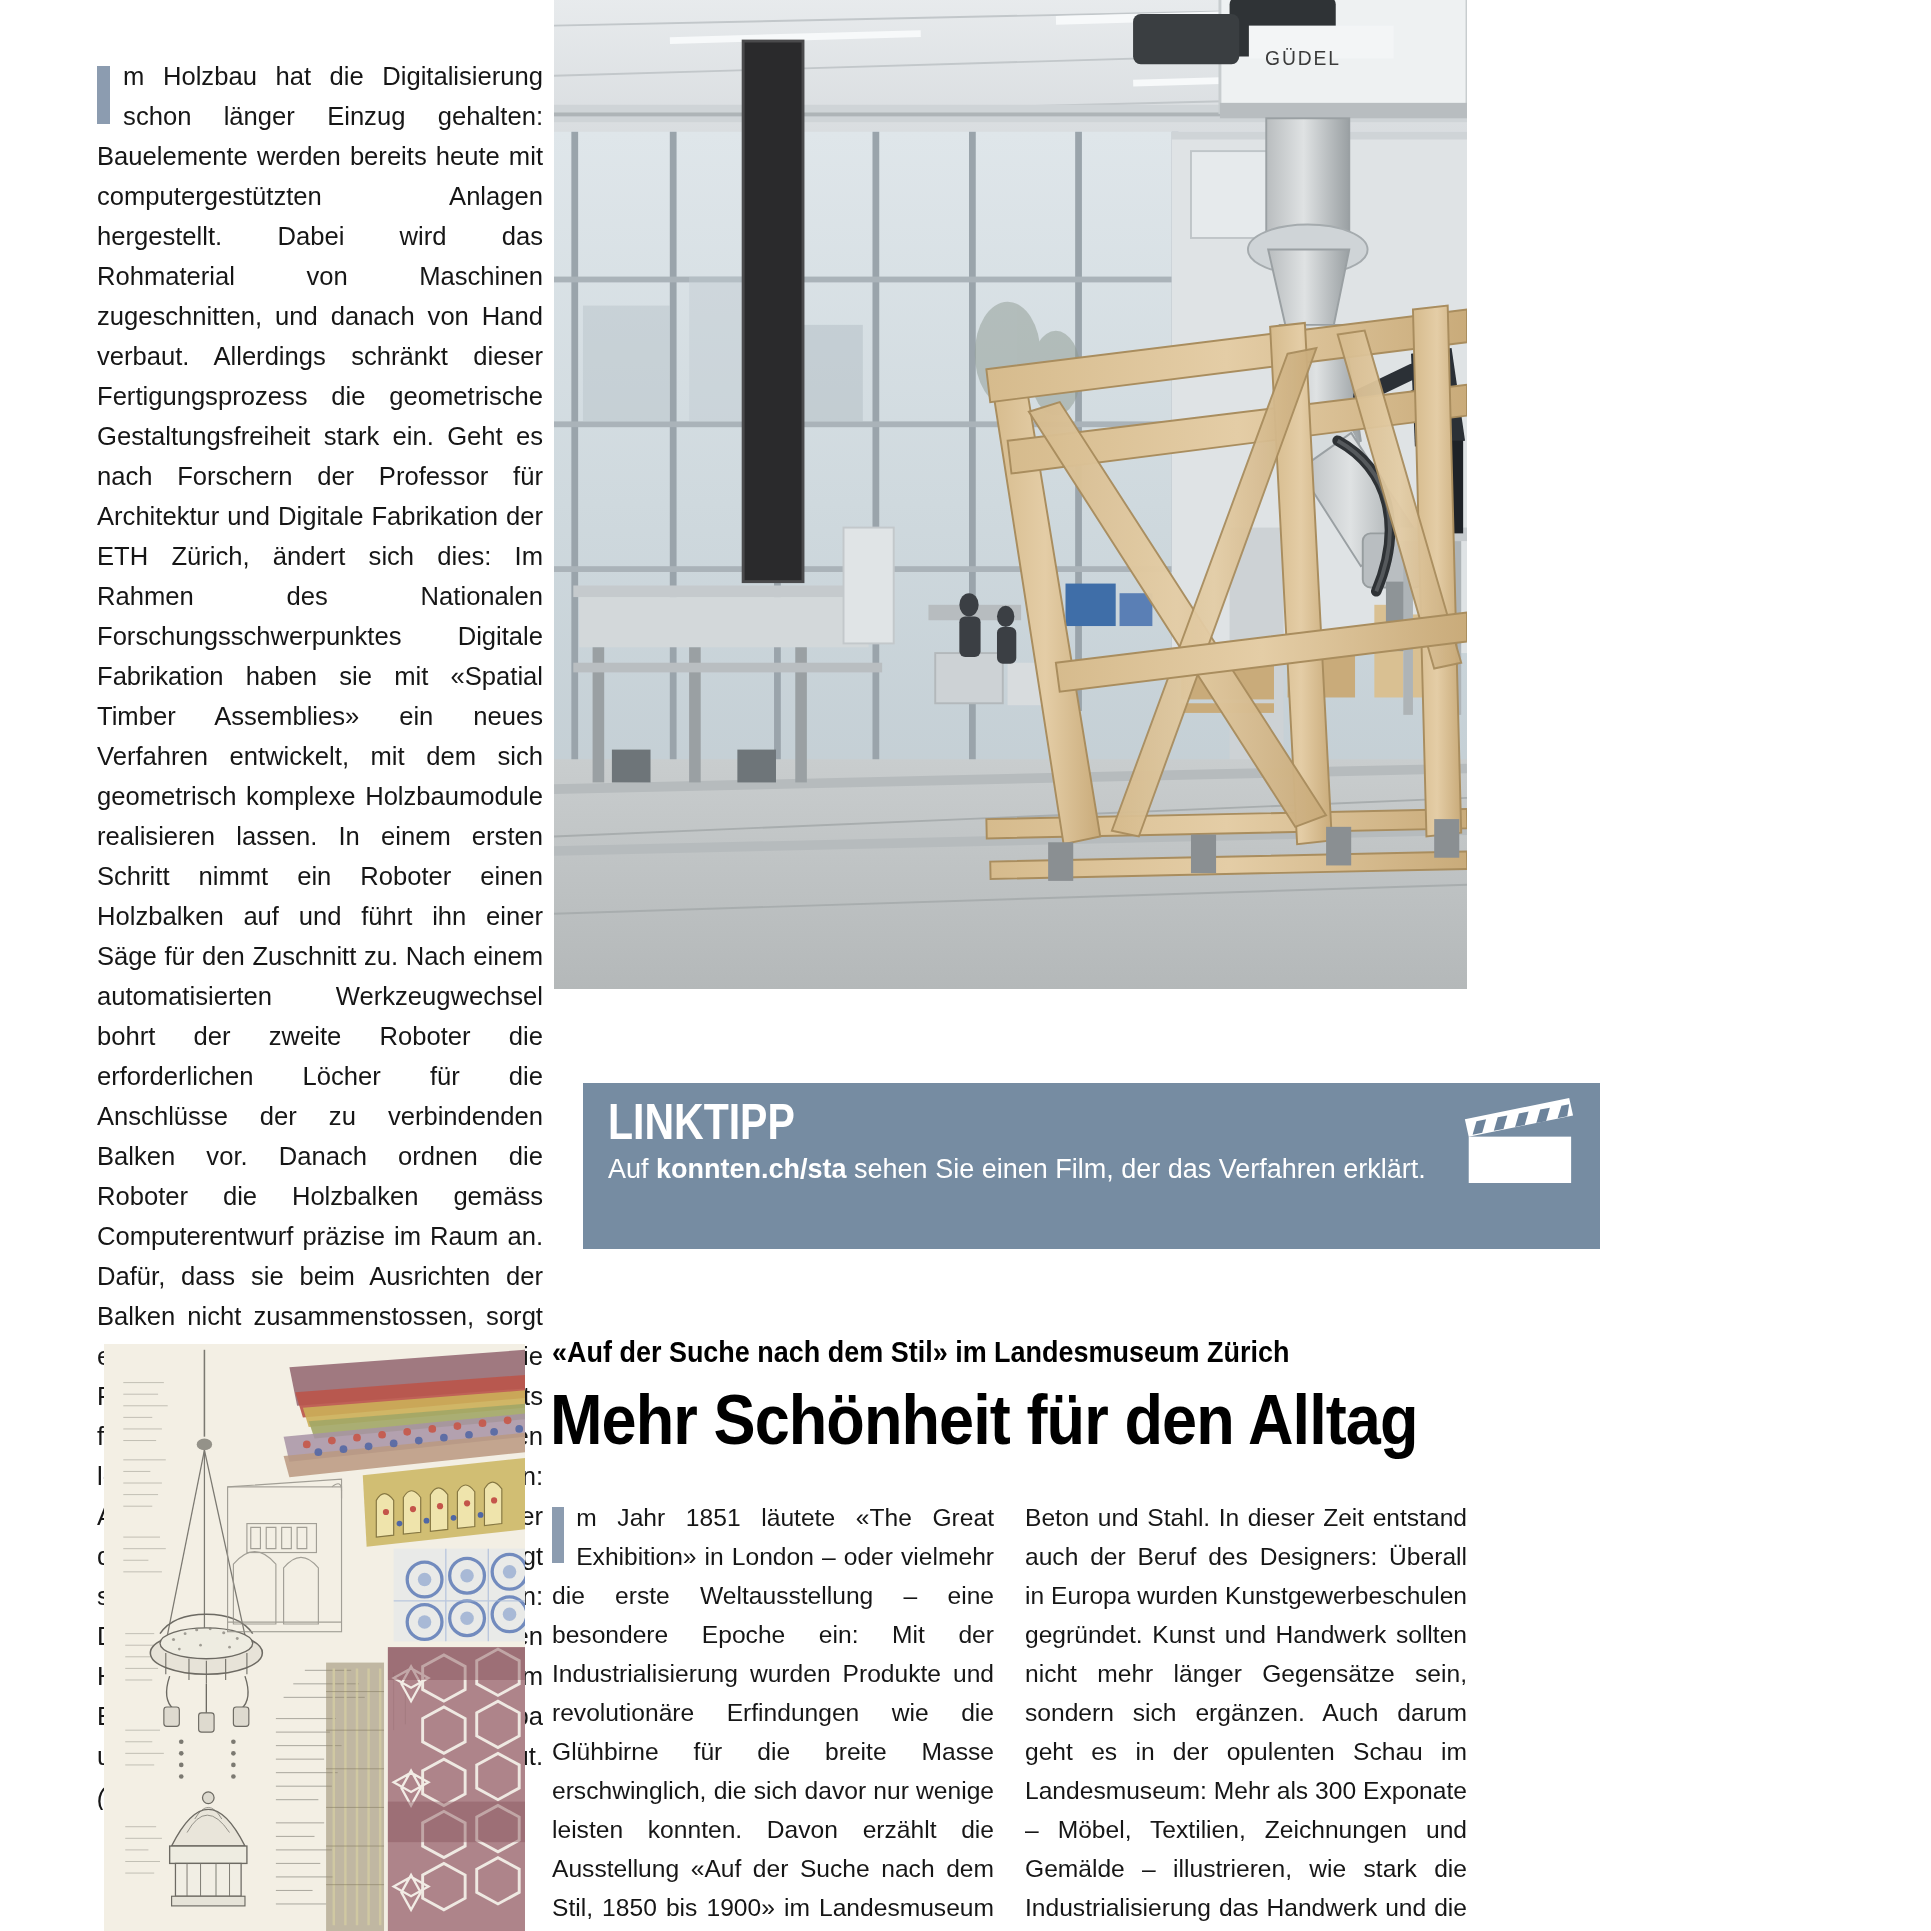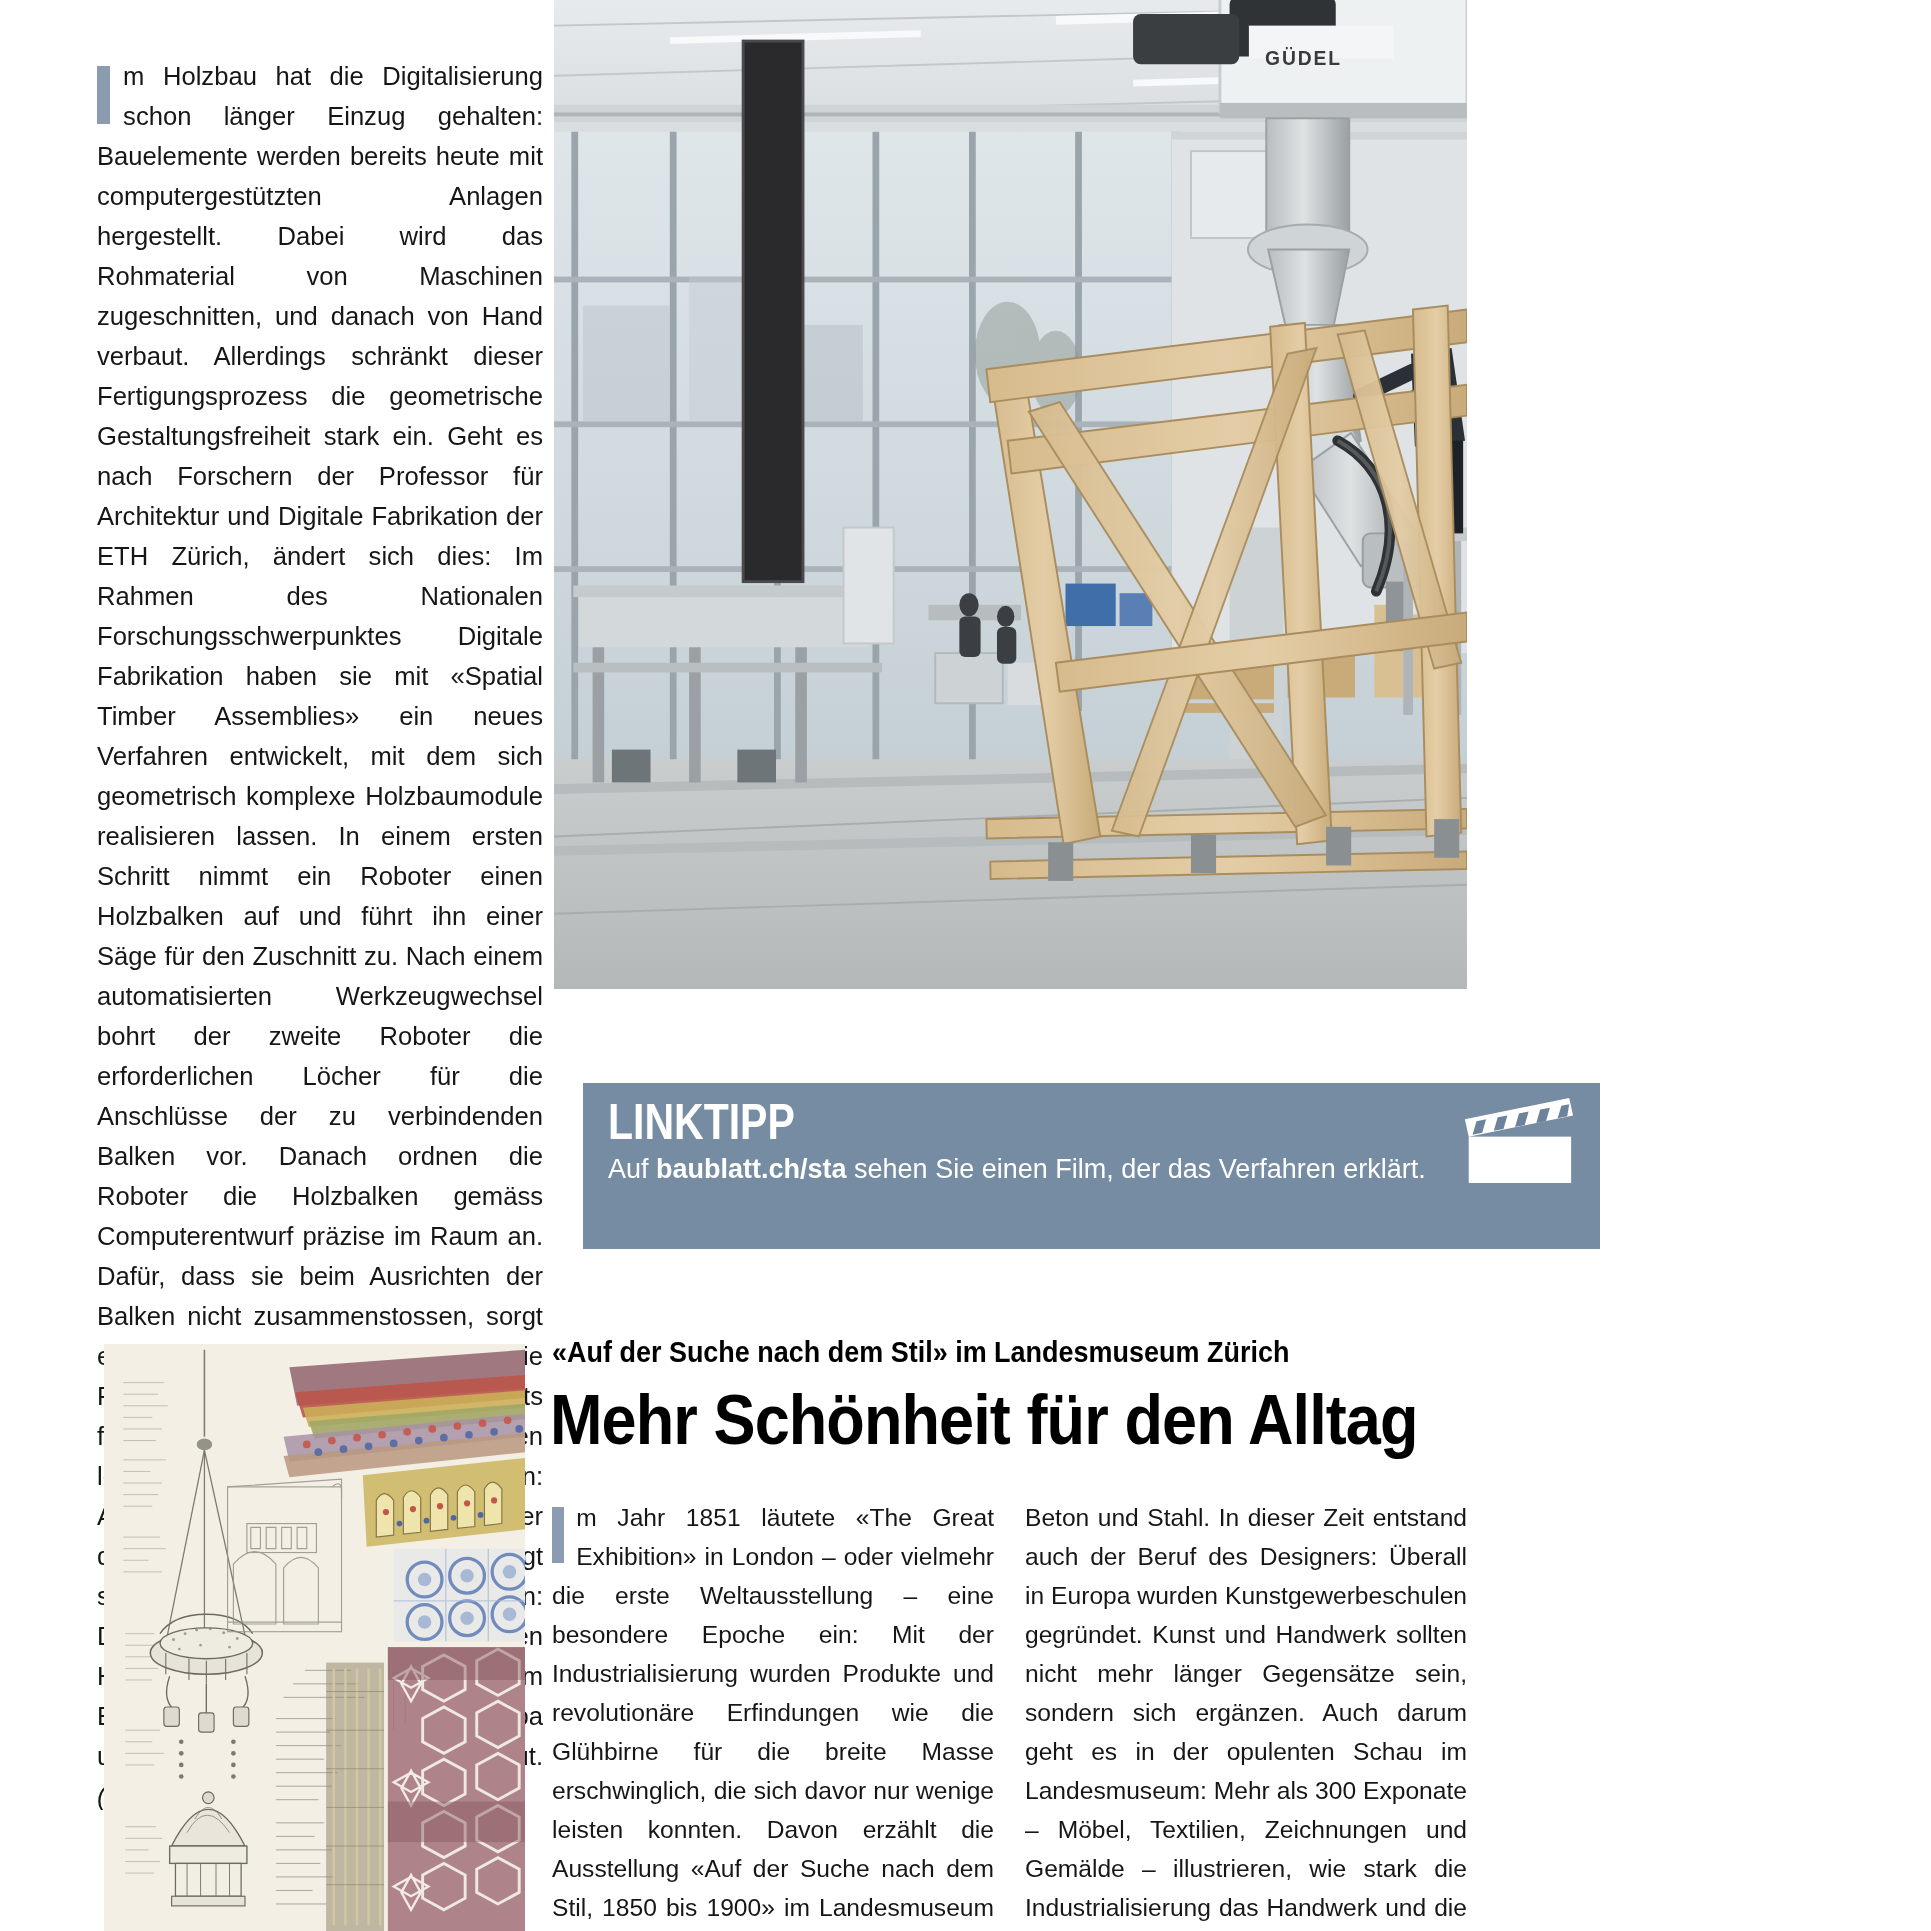--- a/index.html
+++ b/index.html
@@ -57,21 +57,21 @@
     width:913px; height:1002px;
     overflow:hidden;
     background:#cfd4d6;
   }
   .photo svg { display:block; width:100%; height:100%; }
 
   .gudel-label {
     position:absolute;
     left:1265px; top:48px;
     font-size:19.3px;
-    font-weight:bold;
+    font-weight:normal;
     letter-spacing:1.9px;
     color:#3a3a3a;
     font-family:"Liberation Sans", sans-serif;
   }
 
   
   .linktipp {
     position:absolute;
     left:583px; top:1083px;
     width:1017px; height:166px;
@@ -378,21 +378,21 @@
       </g>
 
       <rect x="0" y="0" width="946" height="1038" fill="none"></rect>
     </svg>
   </div>
 
   <div class="gudel-label">GÜDEL</div>
 
   <div class="linktipp">
     <div class="linktipp-title">LINKTIPP</div>
-    <div class="linktipp-body"><span>Auf </span><b>baublatt.ch/sta</b><span> sehen Sie einen Film, der das Verfahren erklärt.</span></div>
+    <div class="linktipp-body"><span>Auf </span><b>konnten.ch/sta</b><span> sehen Sie einen Film, der das Verfahren erklärt.</span></div>
     <div class="clapper">
       <svg viewBox="0 0 118 92">
         <g fill="#ffffff">
 
           <polygon points="4,22 112,0 116,18 8,40"></polygon>
 
           <rect x="8" y="40" width="106" height="48"></rect>
         </g>
 
         <g fill="#6c839b">

